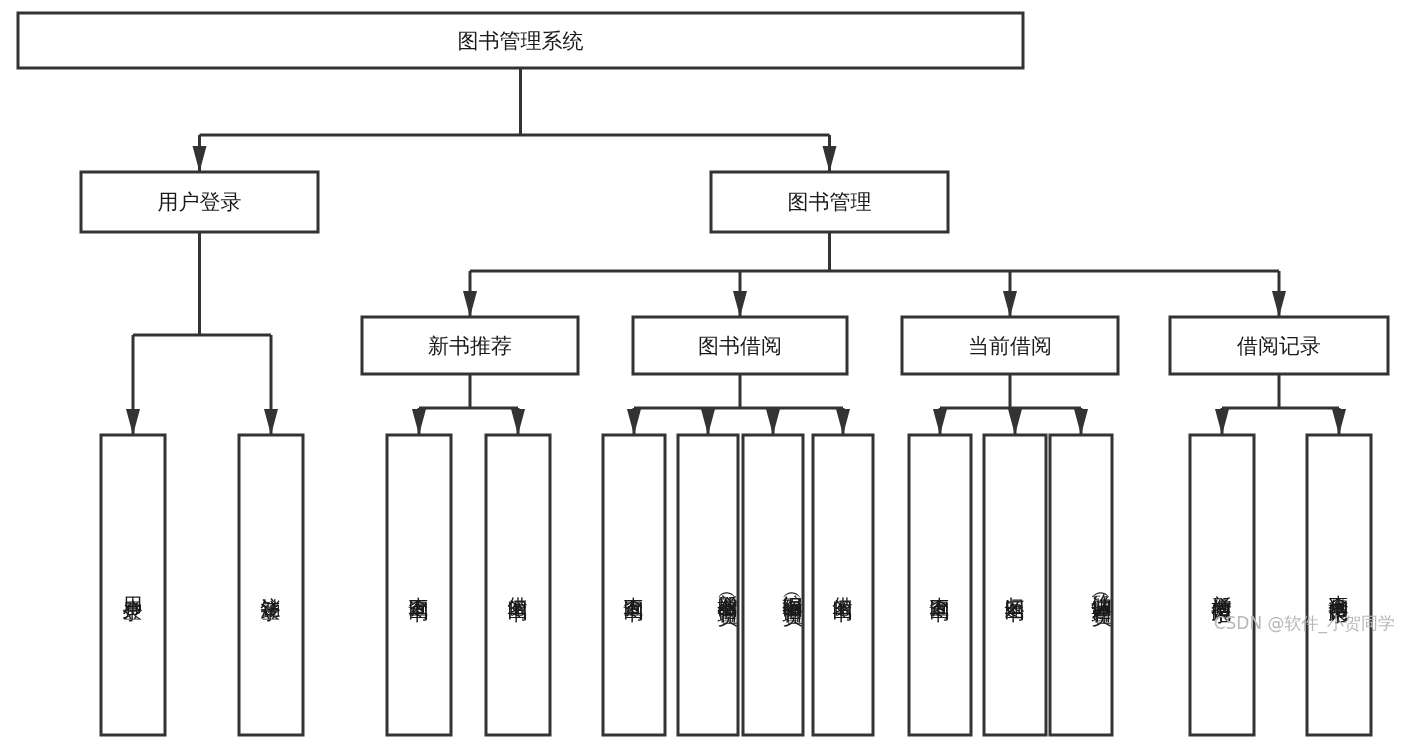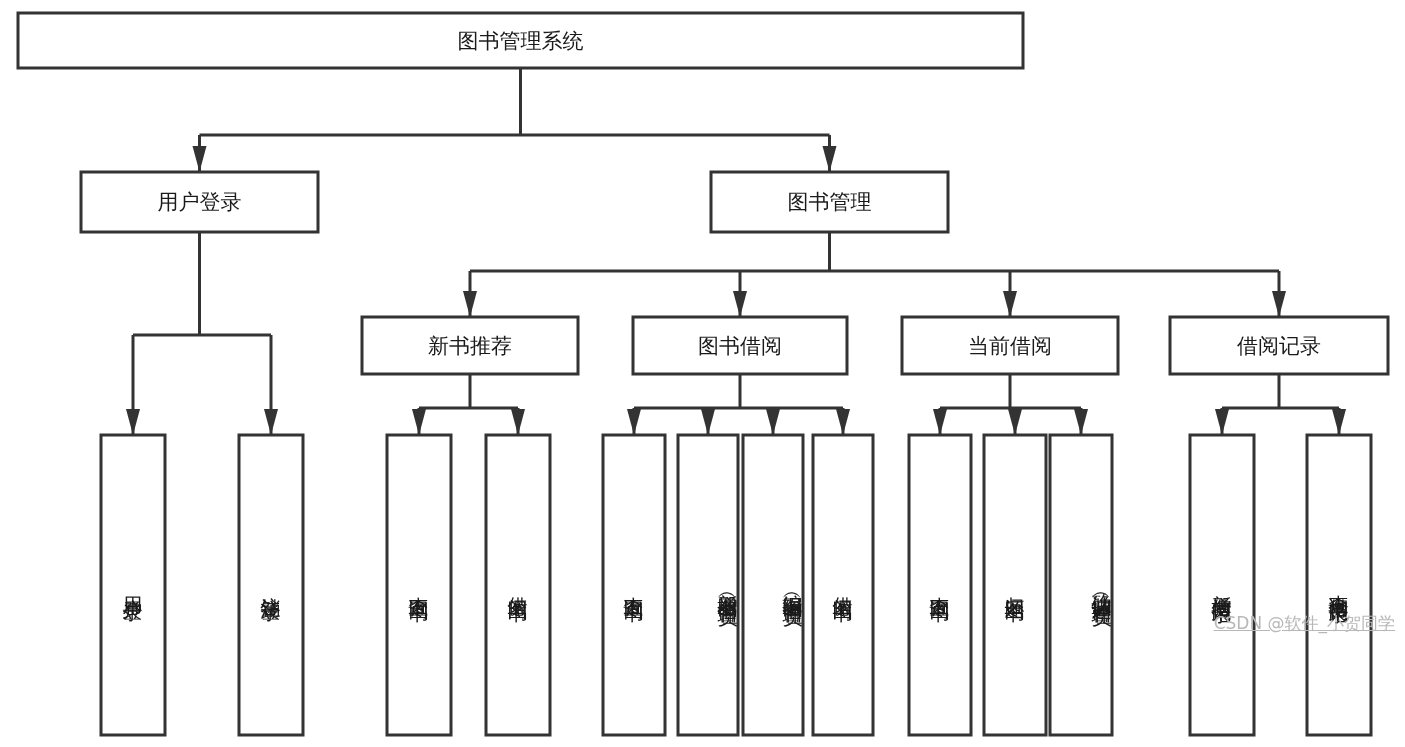--- a/index.html
+++ b/index.html
@@ -61,21 +61,20 @@
     pointer-events: none;
   }
   .watermark {
     position: absolute;
     right: 10px;
     bottom: 6px;
     font-family: "DejaVu Sans", "Liberation Sans", sans-serif;
     font-size: 17px;
     color: #b8b8b8;
     white-space: nowrap;
-    text-decoration: underline;
   }
 </style>
 </head>
 <body>
 
 <div id="diagram-root">
 
   <svg id="tree-svg" viewBox="0 0 1405 747" xmlns="http://www.w3.org/2000/svg">
 
     <g id="connectors-layer">

